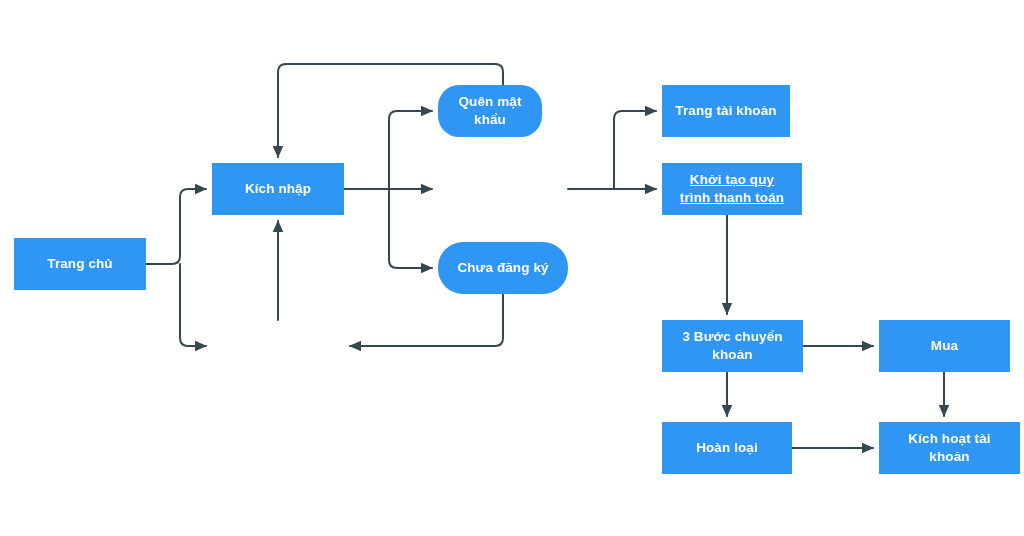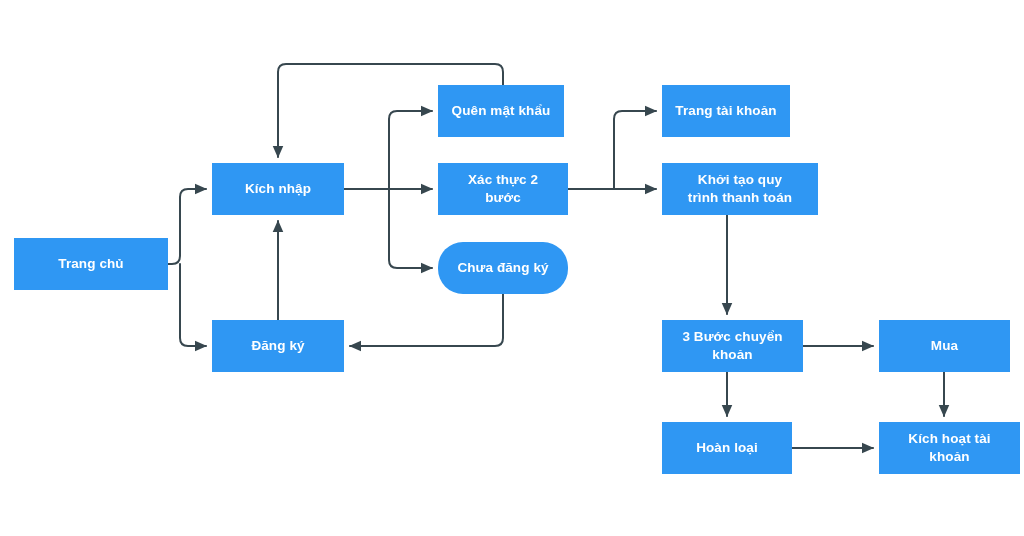--- a/index.html
+++ b/index.html
@@ -79,43 +79,36 @@
       <path d="M 792 346 L 873 346" marker-end="url(#ah)"></path>
 
       <path d="M 727 372 L 727 416" marker-end="url(#ah)"></path>
 
       <path d="M 944 372 L 944 416" marker-end="url(#ah)"></path>
 
       <path d="M 792 448 L 873 448" marker-end="url(#ah)"></path>
     </g>
   </svg>
 
-  <div class="node" style="left:14px;top:238px;width:154px;height:52px;">
+  <div class="node" style="left:14px;top:238px;width:132px;height:52px;">
     <span>Trang chủ</span>
   </div>
   <div class="node" style="left:212px;top:163px;width:132px;height:52px;">
     <span>Kích nhập</span>
   </div>
-  <div class="node" style="left:212px;top:320px;width:132px;height:52px;">
-    <span>Đăng ký</span>
-  </div>
-  <div class="node" style="left:438px;top:85px;width:126px;height:52px;">
+  <div class="node" style="left:438px;top:85px;width:104px;height:52px;border-radius:21px;">
     <span>Quên mật khẩu</span>
-  </div>
-  <div class="node" style="left:438px;top:163px;width:130px;height:52px;">
-    <span>Xác thực 2
-bước</span>
   </div>
   <div class="node" style="left:438px;top:242px;width:130px;height:52px;border-radius:25px;">
     <span>Chưa đăng ký</span>
   </div>
   <div class="node" style="left:662px;top:85px;width:128px;height:52px;">
     <span>Trang tài khoản</span>
   </div>
-  <div class="node" style="left:662px;top:163px;width:156px;height:52px;">
+  <div class="node" style="left:662px;top:163px;width:140px;height:52px;text-decoration:underline;">
     <span>Khởi tạo quy
 trình thanh toán</span>
   </div>
   <div class="node" style="left:662px;top:320px;width:141px;height:52px;">
     <span>3 Bước chuyển
 khoản</span>
   </div>
   <div class="node" style="left:879px;top:320px;width:131px;height:52px;">
     <span>Mua</span>
   </div>

